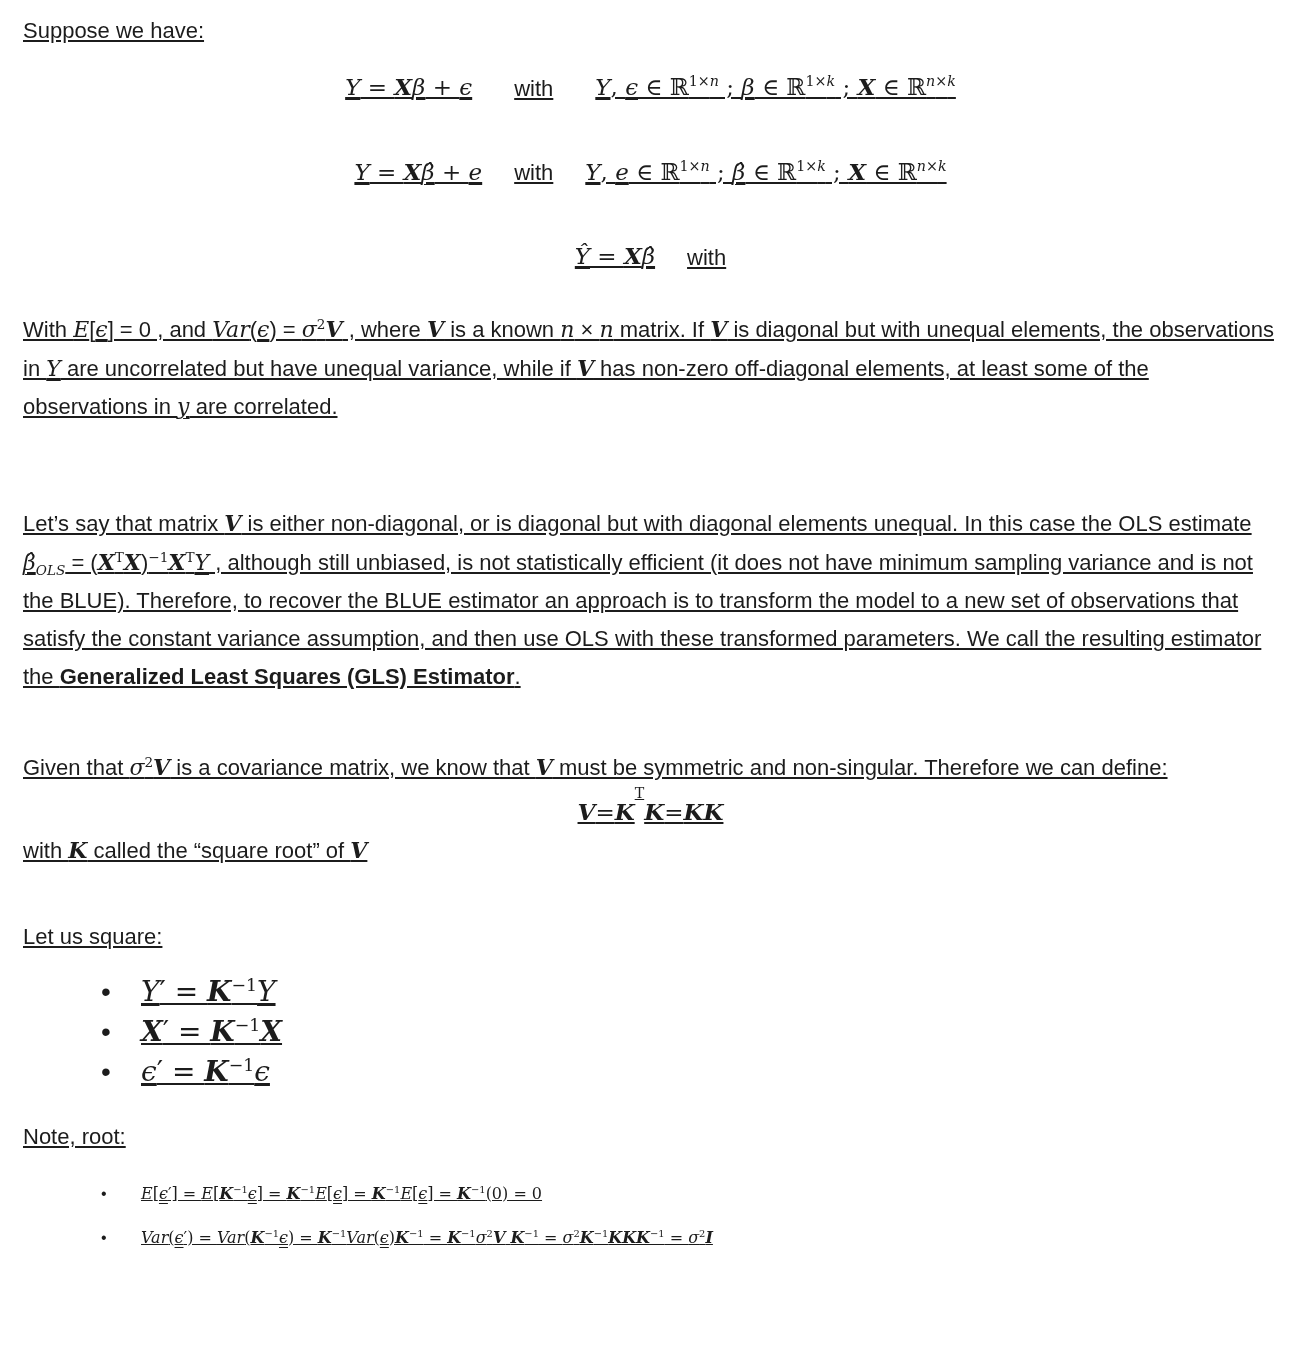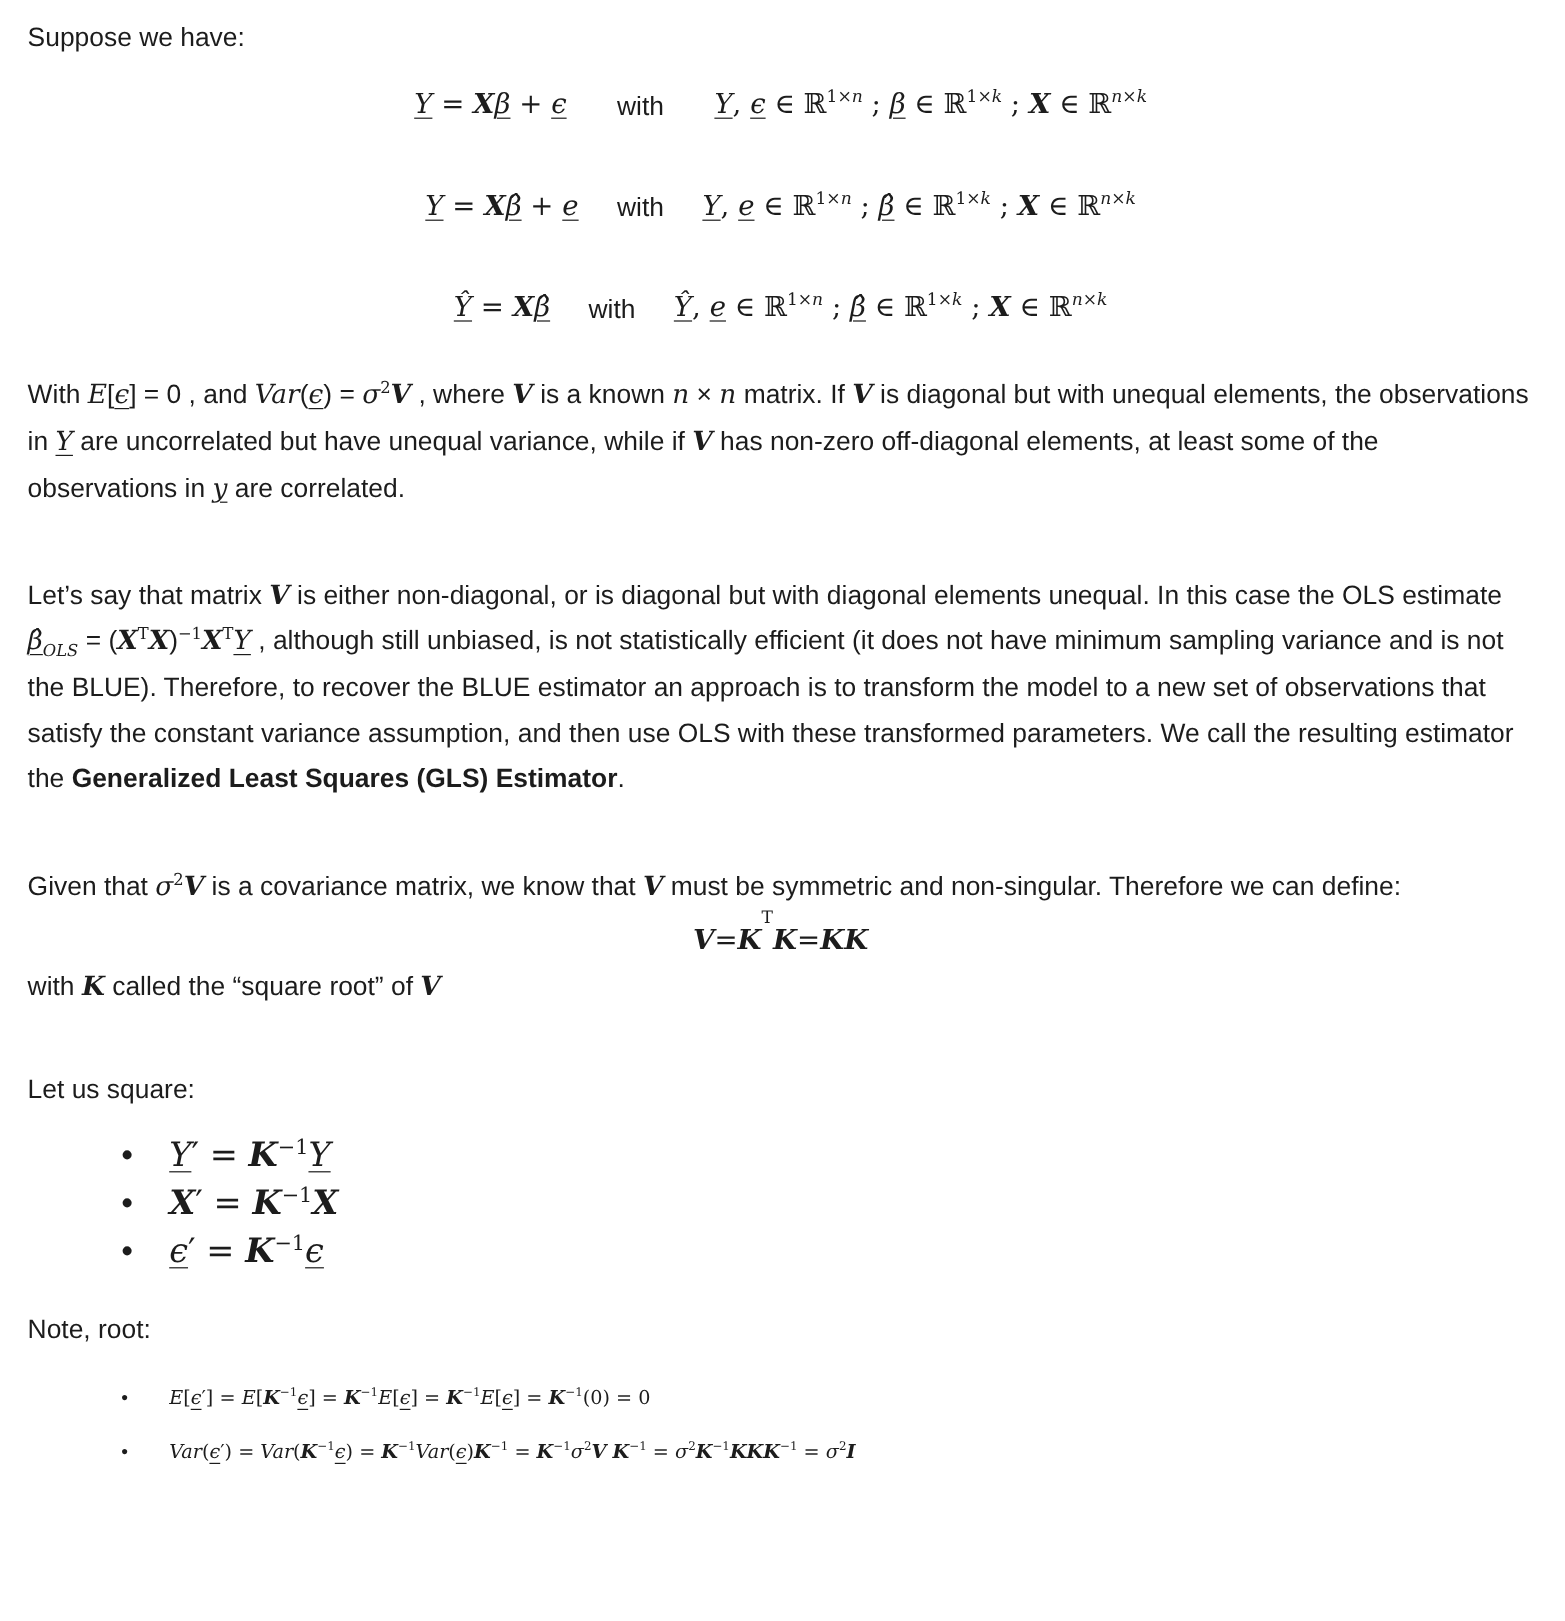--- a/index.html
+++ b/index.html
@@ -5,21 +5,21 @@
   * { box-sizing: border-box; }
   html, body { margin: 0; padding: 0; }
   body {
     width: 1304px;
     min-height: 1351px;
     background: #ffffff;
     color: #1c1c1c;
     font-family: "Liberation Sans", sans-serif;
     font-size: 22px;
   }
-  .page { padding: 12px 26px 24px 23px; }
+  .page { padding: 12px 26px 24px 23px; text-decoration: underline; }
 
   p { margin: 0; line-height: 38px; }
 
   
   i, u, sup, sub { font-family: "DejaVu Serif", serif; }
   sup, sub { font-size: 0.62em; line-height: 0; }
   u { text-decoration-thickness: 1px; text-underline-offset: 4px; }
   .math { font-family: "DejaVu Serif", serif; }
 
   .eq-block { margin-top: 20px; }
@@ -28,21 +28,21 @@
     justify-content: center;
     align-items: flex-end;
     gap: 42px;
     font-size: 23px;
     line-height: 1.5;
   }
   .eq-row + .eq-row { margin-top: 50px; gap: 32px; }
   .eq-row .with-word { font-family: "Liberation Sans", sans-serif; font-size: 22px; }
 
   .para-variance { margin-top: 36px; }
-  .para-ols { margin-top: 50px; }
+  .para-ols { margin-top: 78px; }
   .para-cov { margin-top: 52px; }
 
   .eq-center {
     display: flex;
     justify-content: center;
     font-size: 23px;
     line-height: 38px;
     margin-top: 6px;
   }
 
@@ -73,21 +73,20 @@
       <span class="math"><u><i>Y</i></u>, <u><i>ϵ</i></u> ∈ ℝ<sup>1×<i>n</i></sup> ; <u><i>β</i></u> ∈ ℝ<sup>1×<i>k</i></sup> ;  <b><i>X</i></b> ∈ ℝ<sup><i>n</i>×<i>k</i></sup></span>
     </div>
     <div class="eq-row">
       <span class="math"><u><i>Y</i></u> = <b><i>X</i></b><u><i>β̂</i></u> + <u><i>e</i></u></span>
       <span class="with-word">with</span>
       <span class="math"><u><i>Y</i></u>, <u><i>e</i></u> ∈ ℝ<sup>1×<i>n</i></sup> ; <u><i>β̂</i></u> ∈ ℝ<sup>1×<i>k</i></sup> ;  <b><i>X</i></b> ∈ ℝ<sup><i>n</i>×<i>k</i></sup></span>
     </div>
     <div class="eq-row">
       <span class="math"><u><i>Ŷ</i></u> = <b><i>X</i></b><u><i>β̂</i></u></span>
       <span class="with-word">with</span>
-      <span class="math"><u><i>Ŷ</i></u>, <u><i>e</i></u> ∈ ℝ<sup>1×<i>n</i></sup> ; <u><i>β̂</i></u> ∈ ℝ<sup>1×<i>k</i></sup> ;  <b><i>X</i></b> ∈ ℝ<sup><i>n</i>×<i>k</i></sup></span>
     </div>
   </div>
 
   <p class="para-variance">With <i>E</i>[<u><i>ϵ</i></u>] = 0 , and <i>Var</i>(<u><i>ϵ</i></u>) = <i>σ</i><sup>2</sup><b><i>V</i></b> , where <b><i>V</i></b> is a known <i>n</i> × <i>n</i> matrix. If <b><i>V</i></b> is diagonal but with unequal elements, the observations in <u><i>Y</i></u> are uncorrelated but have unequal variance, while if <b><i>V</i></b> has non-zero off-diagonal elements, at least some of the observations in <u><i>y</i></u> are correlated.</p>
 
   <p class="para-ols">Let’s say that matrix <b><i>V</i></b> is either non-diagonal, or is diagonal but with diagonal elements unequal. In this case the OLS estimate <u><i>β̂</i></u><sub><i>OLS</i></sub> = (<b><i>X</i></b><sup>T</sup><b><i>X</i></b>)<sup>−1</sup><b><i>X</i></b><sup>T</sup><u><i>Y</i></u> , although still unbiased, is not statistically efficient (it does not have minimum sampling variance and is not the BLUE). Therefore, to recover the BLUE estimator an approach is to transform the model to a new set of observations that satisfy the constant variance assumption, and then use OLS with these transformed parameters. We call the resulting estimator the <b>Generalized Least Squares (GLS) Estimator</b>.</p>
 
   <p class="para-cov">Given that <i>σ</i><sup>2</sup><b><i>V</i></b> is a covariance matrix, we know that <b><i>V</i></b> must be symmetric and non-singular. Therefore we can define:</p>
 
   <div class="eq-center math"><b><i>V</i></b> = <b><i>K</i></b><sup>T</sup><b><i>K</i></b> = <b><i>KK</i></b></div>

